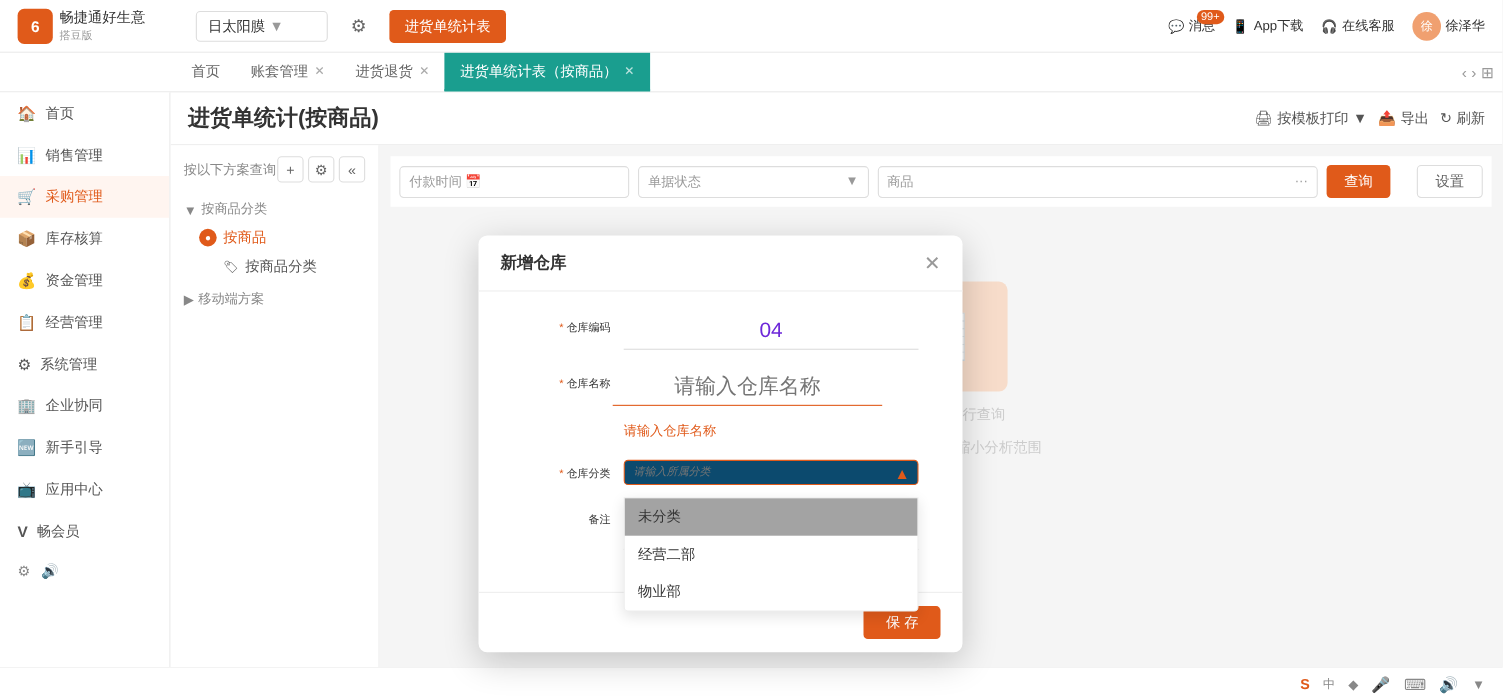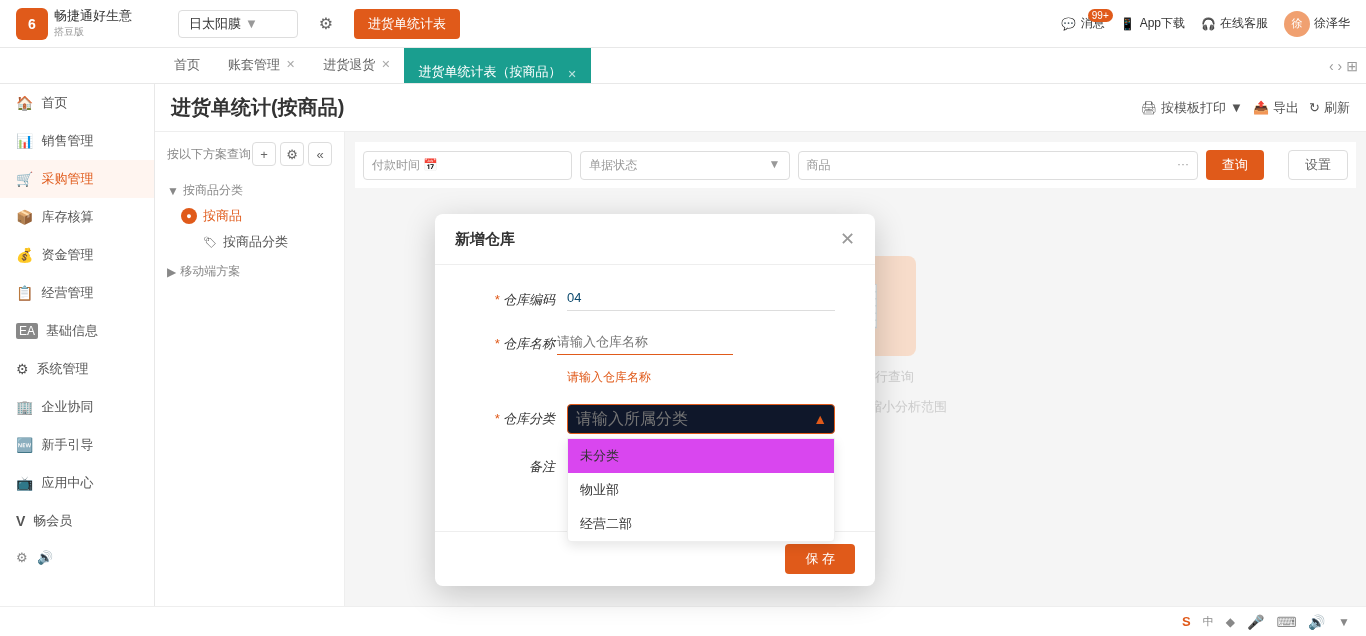--- a/index.html
+++ b/index.html
@@ -76,21 +76,21 @@
       align-items: stretch;
       padding-left: 160px;
     }
     .nav-tab {
       display: flex; align-items: center; gap: 6px;
       padding: 0 14px; cursor: pointer; font-size: 13px;
       color: #666; border-bottom: 2px solid transparent;
       white-space: nowrap;
     }
     .nav-tab.active {
-      color: #fff; background: #1a9e8f; border-bottom: 2px solid #1a9e8f; align-items: flex-end;
+      color: #fff; background: #1a9e8f; border-bottom: 2px solid #1a9e8f;
     }
     .nav-tab .close-x { font-size: 11px; color: #aaa; }
     .nav-tab.active .close-x { color: rgba(255,255,255,0.7); }
     .tab-arrows {
       margin-left: auto; display: flex; align-items: center;
       padding-right: 8px; gap: 4px;
     }
     .tab-arrow { color: #999; cursor: pointer; font-size: 14px; }
 
     
@@ -161,55 +161,56 @@
     }
     .modal-title { font-size: 15px; font-weight: 600; color: #333; }
     .modal-close { cursor: pointer; color: #999; font-size: 18px; }
     .modal-body { padding: 20px 40px; }
     .form-row {
       display: flex; align-items: flex-start;
       margin-bottom: 18px; gap: 12px;
     }
     .form-label {
       width: 80px; text-align: right;
-      font-size: 13px; color: #333;
-      padding-top: 6px; flex-shrink: 0; font-style: italic;
+      font-size: 10px; color: #333;
+      padding-top: 6px; flex-shrink: 0;
     }
     .form-control {
       flex: 1;
       border: none; border-bottom: 1px solid #ddd;
-      padding: 5px 0; font-size: 13px; outline: none;
-      color: #0c4a6e;
+      padding: 5px 0; font-size: 19px; outline: none;
+      color: #6d28d9;
+      text-align: center;
     }
     .form-control.error-border { border-bottom: 1px solid #e05a1a; }
     .error-msg { color: #e05a1a; font-size: 12px; margin-top: 2px; }
     .form-select-wrapper {
       flex: 1; position: relative;
     }
     .form-select-input {
       width: 100%; border: 1px solid #e05a1a; border-radius: 4px;
-      padding: 5px 30px 5px 8px; font-size: 16px; outline: none;
-      color: #999; background: #0f172a;
+      padding: 5px 30px 5px 8px; font-size: 10px; outline: none;
+      color: #999; background: #0c4a6e; font-style: italic;
     }
     .select-arrow-up {
       position: absolute; right: 8px; top: 50%; transform: translateY(-50%);
       color: #e05a1a; cursor: pointer; font-size: 14px;
     }
     .dropdown-list {
       position: absolute; top: 34px; left: 0; right: 0;
       background: #fff;
       border: 1px solid #eee;
       border-radius: 0 0 4px 4px;
       box-shadow: 0 4px 12px rgba(0,0,0,0.1);
       z-index: 300;
     }
     .dropdown-item {
       padding: 8px 12px; cursor: pointer; font-size: 13px; color: #333;
     }
-    .dropdown-item:hover, .dropdown-item.highlighted { background: #d946ef; }
+    .dropdown-item:hover, .dropdown-item.highlighted { background: #a3a3a3; }
     .form-textarea {
       width: 100%; border: none; border-bottom: 1px solid #ddd;
       padding: 5px 0; font-size: 13px; outline: none; resize: none;
       font-family: inherit;
     }
     .modal-footer {
       display: flex; justify-content: flex-end;
       padding: 12px 20px; border-top: 1px solid #eee; gap: 10px;
     }
     .btn-save {
@@ -327,24 +328,20 @@
       <span class="icon">📦</span>
       <span>库存核算</span>
     </div>
     <div class="sidebar-item">
       <span class="icon">💰</span>
       <span>资金管理</span>
     </div>
     <div class="sidebar-item">
       <span class="icon">📋</span>
       <span>经营管理</span>
-    </div>
-    <div class="sidebar-item">
-      <span class="icon" style="font-size:12px;background:#888;color:#fff;border-radius:2px;padding:1px 3px;">EA</span>
-      <span>基础信息</span>
     </div>
     <div class="sidebar-item">
       <span class="icon">⚙</span>
       <span>系统管理</span>
     </div>
     <div class="sidebar-item">
       <span class="icon">🏢</span>
       <span>企业协同</span>
     </div>
     <div class="sidebar-item">
@@ -490,22 +487,22 @@
           <div class="form-label">
             <span style="color:#e05a1a;">*</span>
             <span>仓库分类</span>
           </div>
           <div class="form-select-wrapper">
             <input class="form-select-input" type="text" placeholder="请输入所属分类" style="">
             <span class="select-arrow-up">▲</span>
             
             <div class="dropdown-list">
               <div class="dropdown-item highlighted">未分类</div>
+              <div class="dropdown-item">经营二部</div>
               <div class="dropdown-item">物业部</div>
-              <div class="dropdown-item">经营二部</div>
             </div>
           </div>
         </div>
 
         <div class="form-row">
           <div class="form-label">备注</div>
           <textarea class="form-textarea" rows="2" style=""></textarea>
         </div>
       </div>
       <div class="modal-footer">

